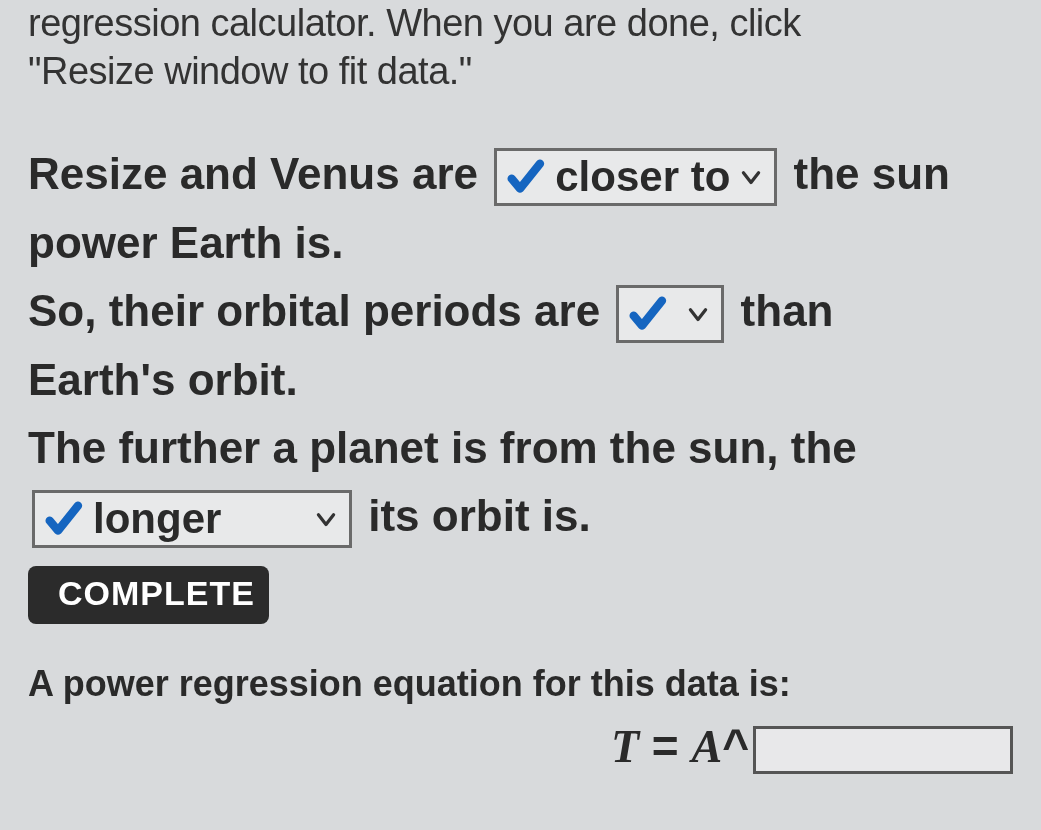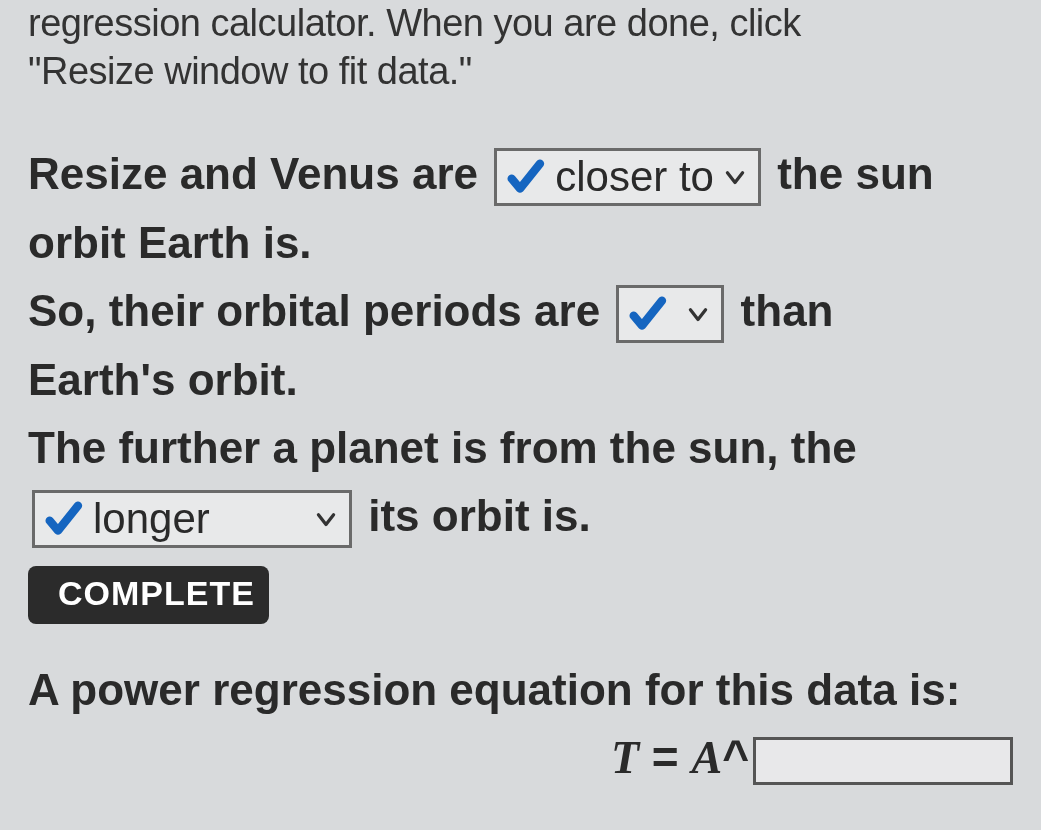--- a/index.html
+++ b/index.html
@@ -48,21 +48,21 @@
   .dropdown.wide { min-width: 320px; }
   .check {
     width: 40px;
     height: 40px;
     flex: 0 0 auto;
     margin-right: 10px;
   }
   .check svg { width: 100%; height: 100%; display: block; }
   .dd-label {
     font-size: 42px;
-    font-weight: 400;
+    font-weight: 700;
     color: #2a2a2a;
     white-space: nowrap;
   }
   .caret {
     width: 26px;
     height: 26px;
     margin-left: 8px;
     flex: 0 0 auto;
   }
   .caret svg { width: 100%; height: 100%; display: block; }
@@ -72,21 +72,21 @@
     color: #fff;
     font-size: 34px;
     font-weight: 800;
     padding: 4px 14px 6px 30px;
     border-radius: 8px;
     letter-spacing: 1px;
     margin-top: 12px;
     margin-bottom: 36px;
   }
   .eqline {
-    font-size: 44px;
+    font-size: 36px;
     font-weight: 600;
     color: #2a2a2a;
     line-height: 1.35;
   }
   .eq-center {
     text-align: right;
     margin-top: 6px;
     font-size: 46px;
   }
   .eq-var { font-style: italic; font-family: "Times New Roman", serif; }
@@ -122,21 +122,21 @@
         </span>
         <span class="dd-label">closer to</span>
         <span class="caret">
           <svg viewBox="0 0 24 24">
               <path d="M5 8 L12 17 L19 8" stroke="#333" stroke-width="3" fill="none" stroke-linecap="round" stroke-linejoin="round"></path>
             </svg>
         </span>
       </span>
       <span>the sun</span>
     </span>
-    <span class="flowline">orbit Earth is.</span>
+    <span class="flowline">power Earth is.</span>
 
     <span class="flowline">
       <span>So, their orbital periods are</span>
       <span class="dropdown">
         <span class="check">
           <svg viewBox="0 0 24 24">
               <path d="M4 13 L9 19 L21 4" stroke="#1565c0" stroke-width="5" fill="none" stroke-linecap="round" stroke-linejoin="round"></path>
             </svg>
         </span>
         <span class="caret">

